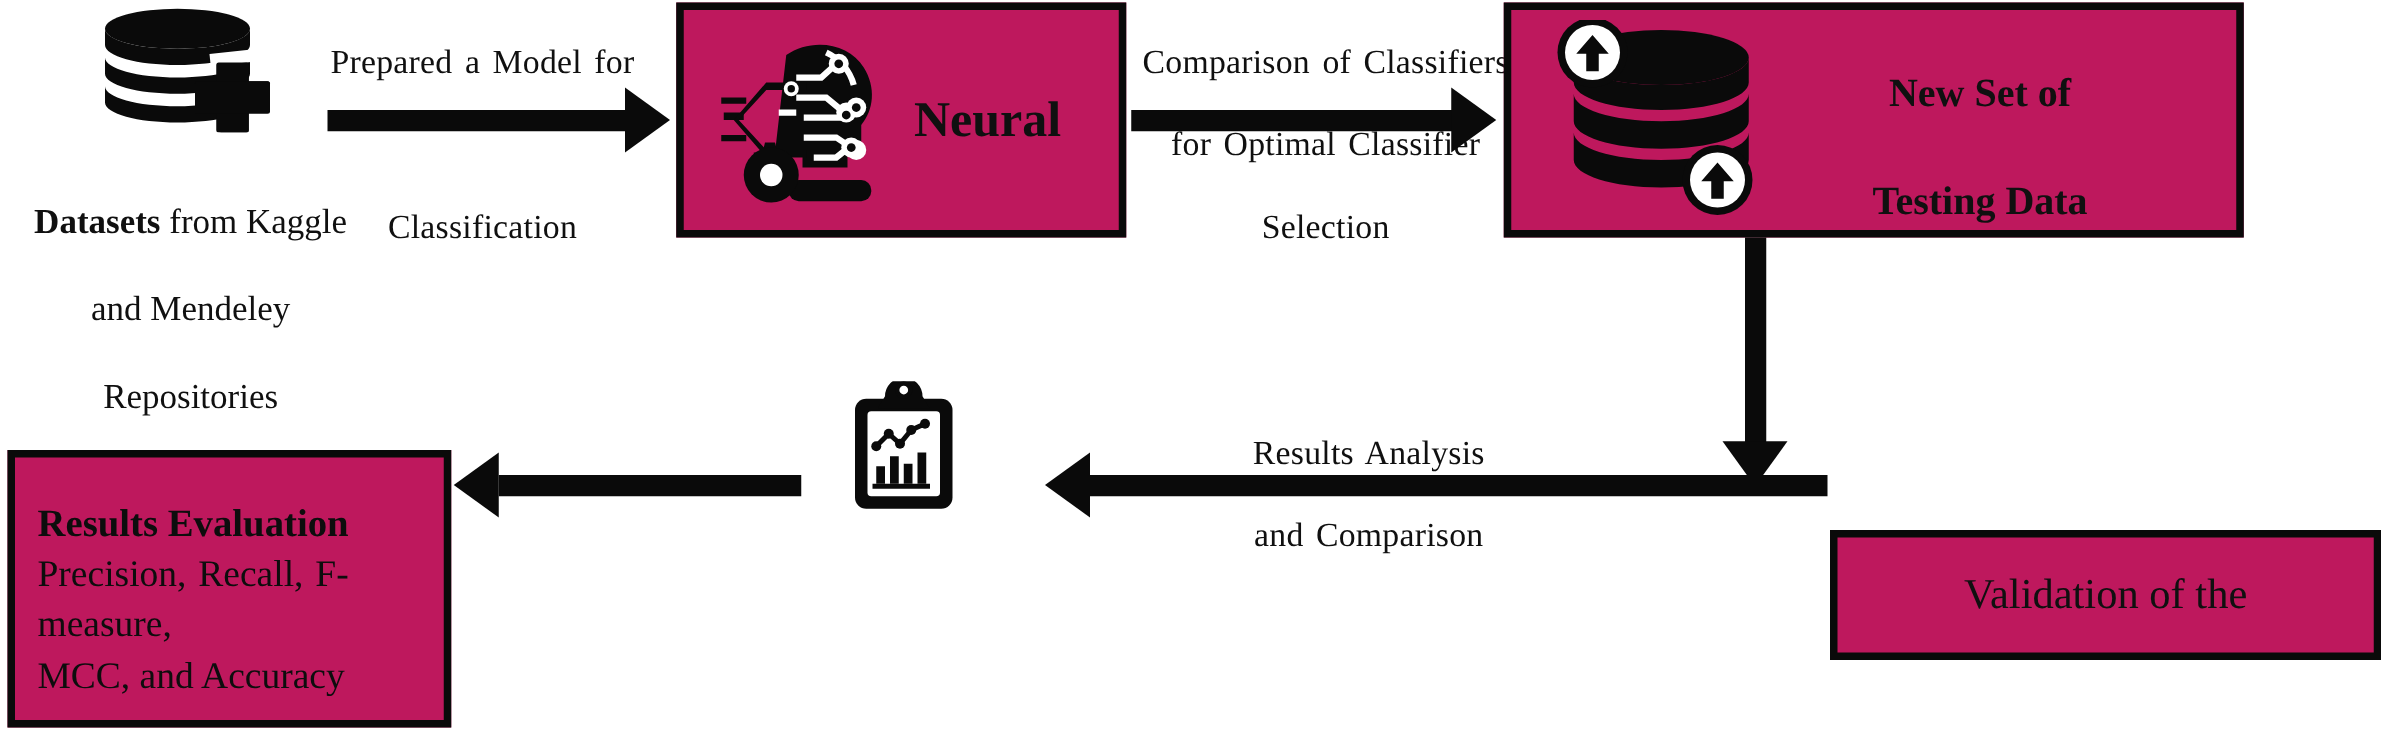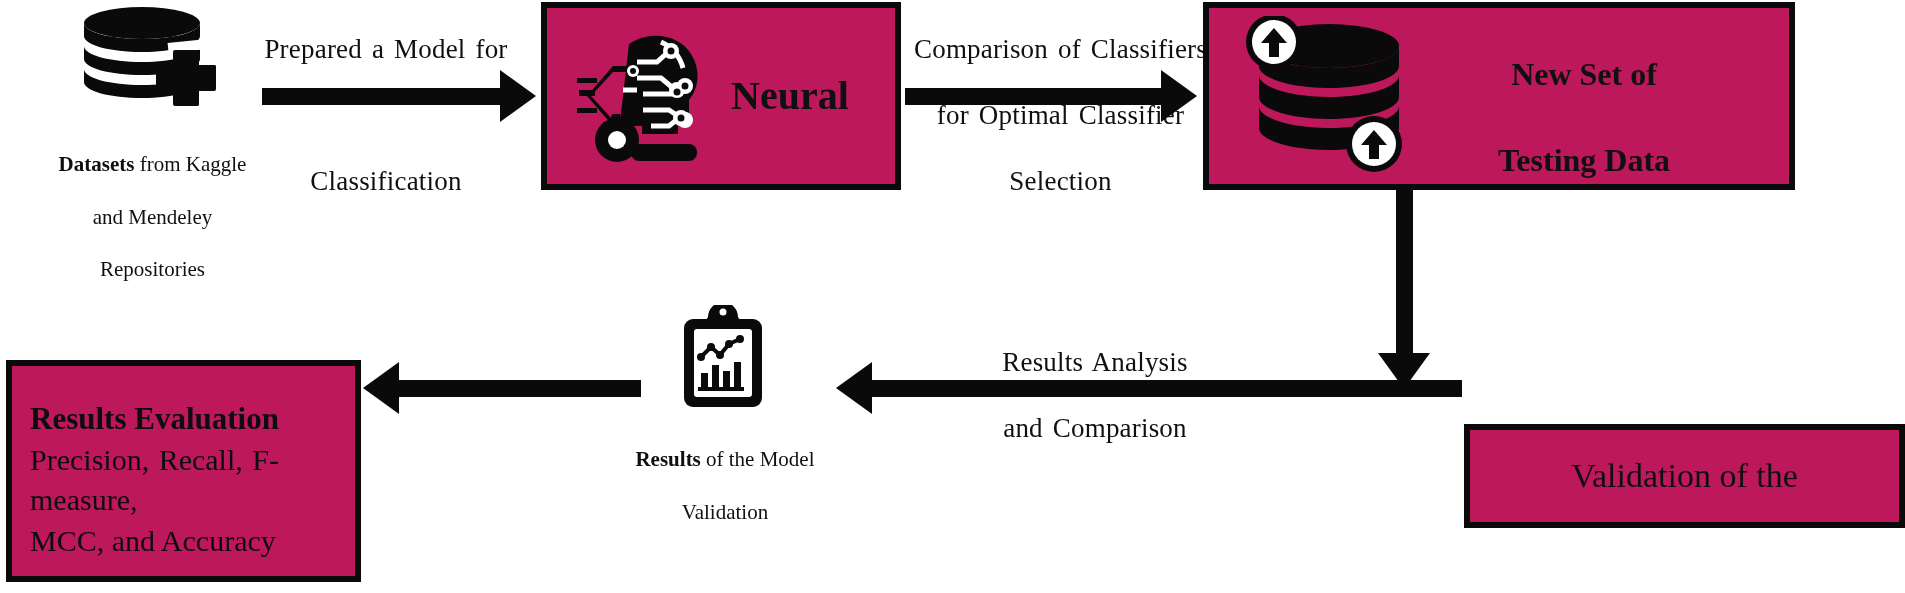--- a/index.html
+++ b/index.html
@@ -39,21 +39,21 @@
     line-height: 1.22;
     color: #101010;
     white-space: pre-line;
   }
   .edge-label {
     font-size: 27px;
     letter-spacing: .2px;
     word-spacing: 3px;
   }
   .node-caption {
-    font-size: 21px;
+    font-size: 28px;
     line-height: 1.25;
   }
   .bold { font-weight: bold; }
 
   
   .arrow-h {
     position: absolute;
     height: 0;
   }
   .arrow-shaft-h {
@@ -279,24 +279,20 @@
 
       <g fill="#0a0a0a">
         <rect x="21" y="68" width="7" height="14"></rect>
         <rect x="32" y="60" width="7" height="22"></rect>
         <rect x="43" y="66" width="7" height="16"></rect>
         <rect x="54" y="57" width="7" height="25"></rect>
         <rect x="18" y="82" width="46" height="4"></rect>
       </g>
     </svg>
   </div>
-  <div class="txt node-caption" style="left:570px; top:420px; width:310px;">
-    <span class="bold">Results</span><span> of the  Model</span><br>
-    <span>Validation</span>
-  </div>
 
   <div class="arrow-h" style="left:363px; top:388px;">
     <div class="arrow-shaft-h" style="left:36px; width:242px;"></div>
     <div class="arrow-head-l" style="left:0;"></div>
   </div>
 
   <div class="box" style="left:6px; top:360px; width:355px; height:222px;">
     <div class="box-inner" style="align-items:flex-start;">
       <div style="position:relative; padding:32px 0 0 18px; text-align:left;">
         <div class="bold" style="font-size:31px; line-height:1.35;">Results Evaluation</div>

